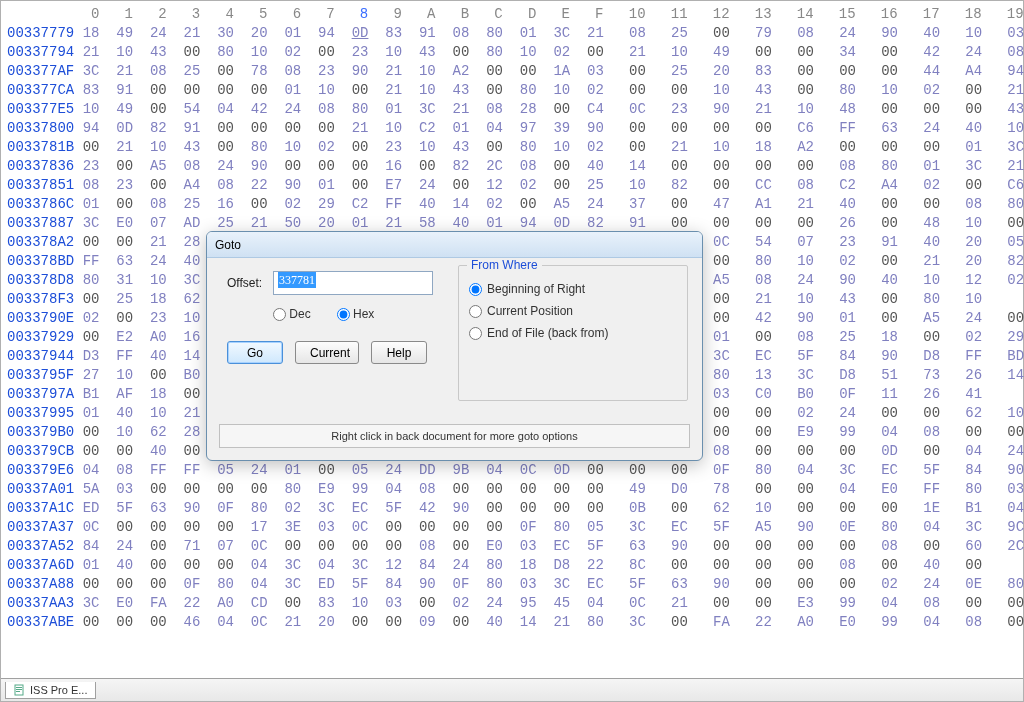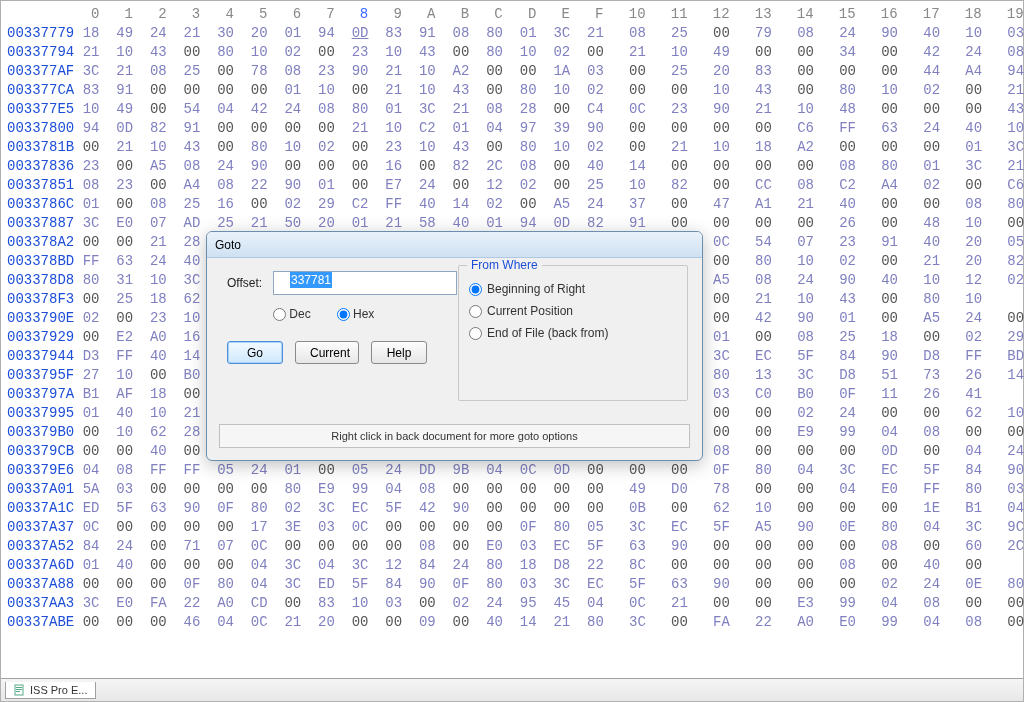--- a/index.html
+++ b/index.html
@@ -14,21 +14,21 @@
   .status-bar{position:absolute;left:0;bottom:0;width:100%;height:22px;border-top:1px solid #a0a0a0;background:linear-gradient(#f5f5f5,#e8e8e8);display:flex;align-items:center}
   .status-tab{margin-left:4px;padding:2px 8px;border:1px solid #a0a0a0;border-top:none;background:#fff;font-size:11px;display:flex;align-items:center;gap:4px}
   .status-icon{width:12px;height:12px;display:inline-block}
 
   
   .dialog{position:absolute;left:205px;top:230px;width:495px;height:228px;border:1px solid #6a8fae;border-radius:6px;box-shadow:0 4px 18px rgba(0,0,0,.25);background:#f0f0f0;overflow:hidden}
   .title-bar{height:25px;background:linear-gradient(#e9f2fb,#cfe1f3);border-bottom:1px solid #aec9e3;display:flex;align-items:center;padding:0 8px;font-size:12px;color:#000}
   .dlg-body{position:absolute;top:25px;left:0;right:0;bottom:0;padding:14px 12px 10px 20px}
   .row{display:flex;align-items:center;margin-bottom:12px}
   .lbl{width:46px;font-size:12px;color:#222}
-  .text-input{width:150px;height:20px;border:1px solid #8fa7c2;padding:1px 16px;font-family:Liberation Sans, sans-serif;font-size:12px;background:#fff}
+  .text-input{width:150px;height:20px;border:1px solid #8fa7c2;padding:1px 4px;font-family:Liberation Serif, serif;font-size:12px;background:#fff}
   .text-input::selection{background:#3399ff;color:#fff}
   .sel{background:#3399ff;color:#fff;padding:1px 1px}
   .radio-row{margin-left:46px;display:flex;gap:26px;align-items:center;font-size:12px}
   .btn{height:23px;border:1px solid #8a8a8a;border-radius:3px;background:linear-gradient(#fdfdfd,#e6e6e6);font-size:12px;cursor:pointer;padding:0 14px}
   .btn-primary{border:1px solid #4b90d9;box-shadow:0 0 0 1px #a7d2ff inset;background:linear-gradient(#f2f9ff,#cfe8fd)}
   .btn-row{display:flex;gap:12px;margin-top:2px;margin-left:0}
   .group{position:absolute;top:8px;right:14px;width:208px;height:118px;border:1px solid #c8c8c8;border-radius:2px;padding:8px 10px}
   .group-title{position:absolute;top:-8px;left:8px;background:#f0f0f0;padding:0 4px;font-size:12px;color:#1d4ed8}
   .group .opt{display:flex;align-items:center;gap:5px;font-size:12px;margin:8px 0}
   .foot-hint{position:absolute;left:12px;right:12px;bottom:12px;height:22px;border:1px solid #c0c0c0;background:#f6f6f6;display:flex;align-items:center;justify-content:center;font-size:11px;color:#333}

